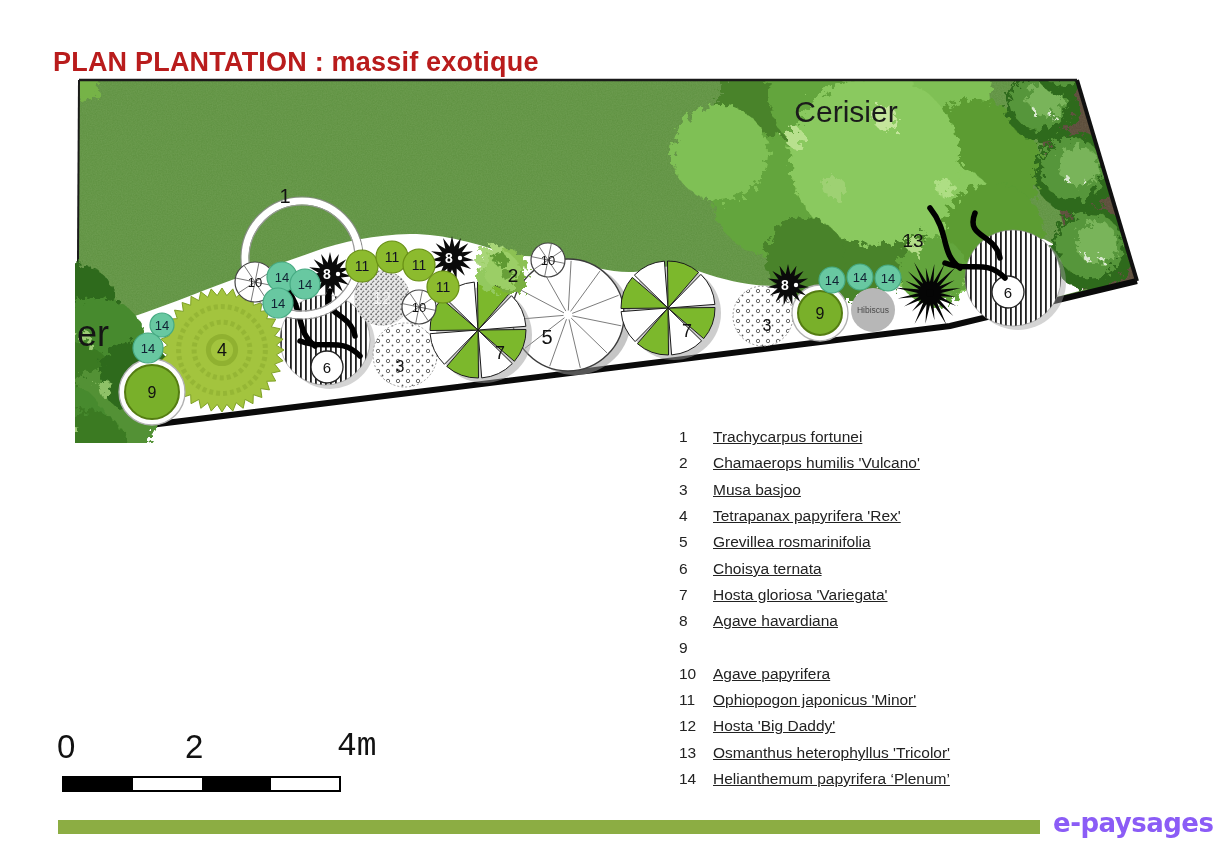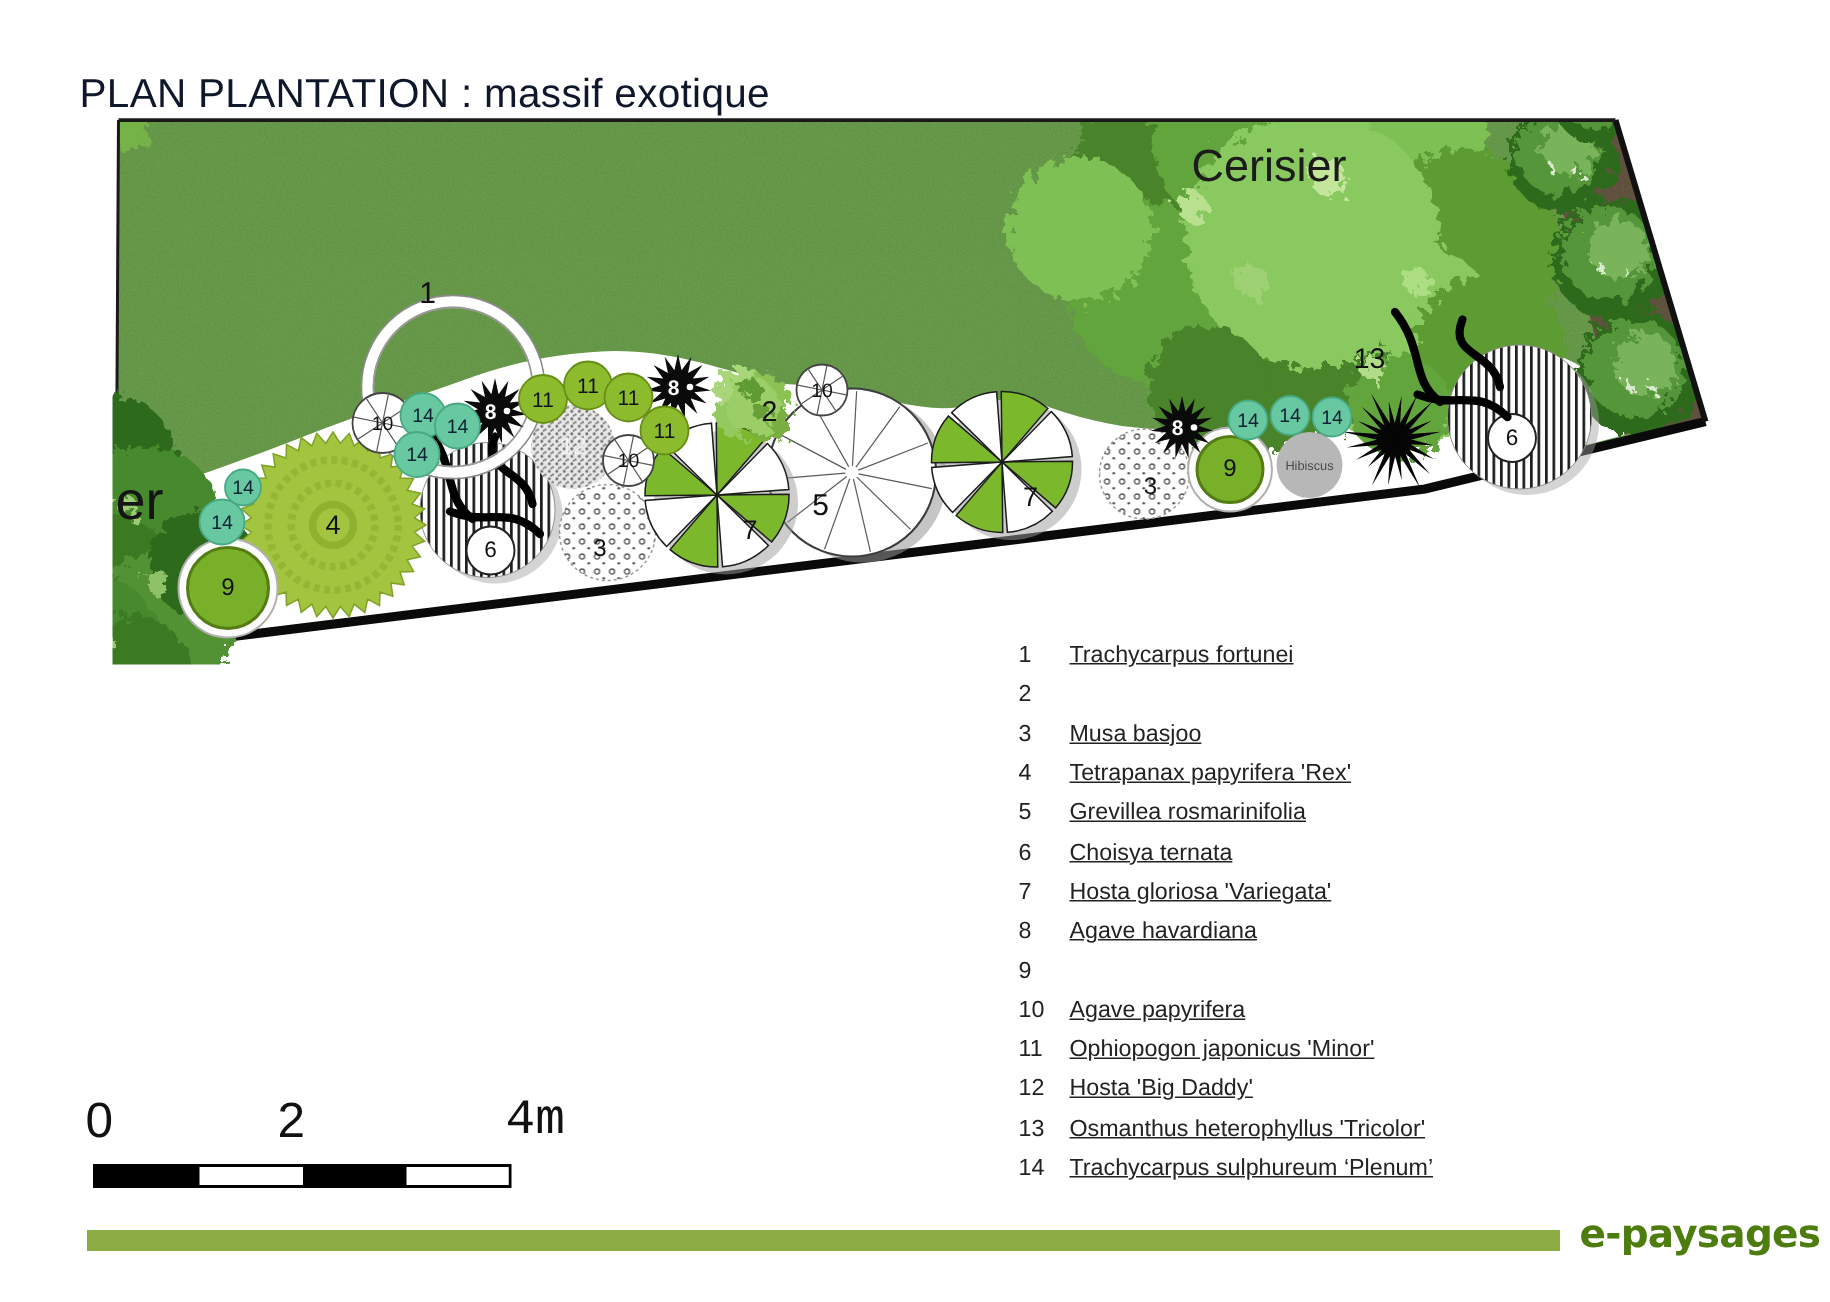--- a/index.html
+++ b/index.html
@@ -2,21 +2,21 @@
 <html><head>
 <meta charset="utf-8">
 <style>
   html,body{margin:0;padding:0;}
   body{
     width:1220px;height:868px;background:#ffffff;position:relative;
     font-family:"Liberation Sans", sans-serif;overflow:hidden;
   }
   .page-title{
     position:absolute;left:53px;top:47px;margin:0;
-    font-size:27px;font-weight:normal;color:#0f172a;letter-spacing:.2px;
+    font-size:27px;font-weight:bold;color:#b91c1c;letter-spacing:.2px;
     font-family:"Liberation Sans", sans-serif;
     text-align:right;
   }
   .plan-wrap{position:absolute;left:75px;top:78px;width:1070px;height:365px;}
   .legend{
     position:absolute;left:679px;top:424px;width:400px;
     font-size:15.5px;color:#222;
   }
   .legend-row{display:flex;height:26.3px;align-items:center;}
   .legend-num{width:34px;flex:none;}
@@ -32,21 +32,21 @@
   }
   .sb-seg{flex:1;height:100%;}
   .sb-black{background:#000;}
   .sb-white{background:#fff;border-left:1px solid #000;}
   .footer-bar{
     position:absolute;left:58px;top:820px;width:982px;height:14px;
     background:#8cad43;
   }
   .footer-logo{
     position:absolute;left:1053px;top:808px;
-    font-size:26px;font-weight:bold;color:#4d7c0f;letter-spacing:-.5px;
+    font-size:26px;font-weight:bold;color:#8b5cf6;letter-spacing:-.5px;
     font-family:"DejaVu Sans", sans-serif;
   }
   svg text{font-family:"Liberation Sans", sans-serif;}
 </style>
 </head>
 <body>
 
 <h1 class="page-title">PLAN PLANTATION : massif exotique</h1>
 
 <div class="plan-wrap">
@@ -391,20 +391,21 @@
     </svg>
 </div>
 
 <div class="legend" id="legend">
     <div class="legend-row">
       <span class="legend-num">1</span>
       <span class="legend-name">Trachycarpus fortunei</span>
     </div>
     <div class="legend-row">
       <span class="legend-num">2</span>
+      <span class="legend-name">Chamaerops humilis 'Vulcano'</span>
     </div>
     <div class="legend-row">
       <span class="legend-num">3</span>
       <span class="legend-name">Musa basjoo</span>
     </div>
     <div class="legend-row">
       <span class="legend-num">4</span>
       <span class="legend-name">Tetrapanax papyrifera 'Rex'</span>
     </div>
     <div class="legend-row">
@@ -437,21 +438,21 @@
     <div class="legend-row">
       <span class="legend-num">12</span>
       <span class="legend-name">Hosta 'Big Daddy'</span>
     </div>
     <div class="legend-row">
       <span class="legend-num">13</span>
       <span class="legend-name">Osmanthus heterophyllus 'Tricolor'</span>
     </div>
     <div class="legend-row">
       <span class="legend-num">14</span>
-      <span class="legend-name">Trachycarpus sulphureum ‘Plenum’</span>
+      <span class="legend-name">Helianthemum papyrifera ‘Plenum’</span>
     </div>
   </div>
 
 <div class="scalebar">
   <span class="sb-label sb-0">0</span>
   <span class="sb-label sb-2">2</span>
   <span class="sb-label sb-4">4m</span>
   <div class="sb-bar">
     <div class="sb-seg sb-black"></div>
     <div class="sb-seg sb-white"></div>

